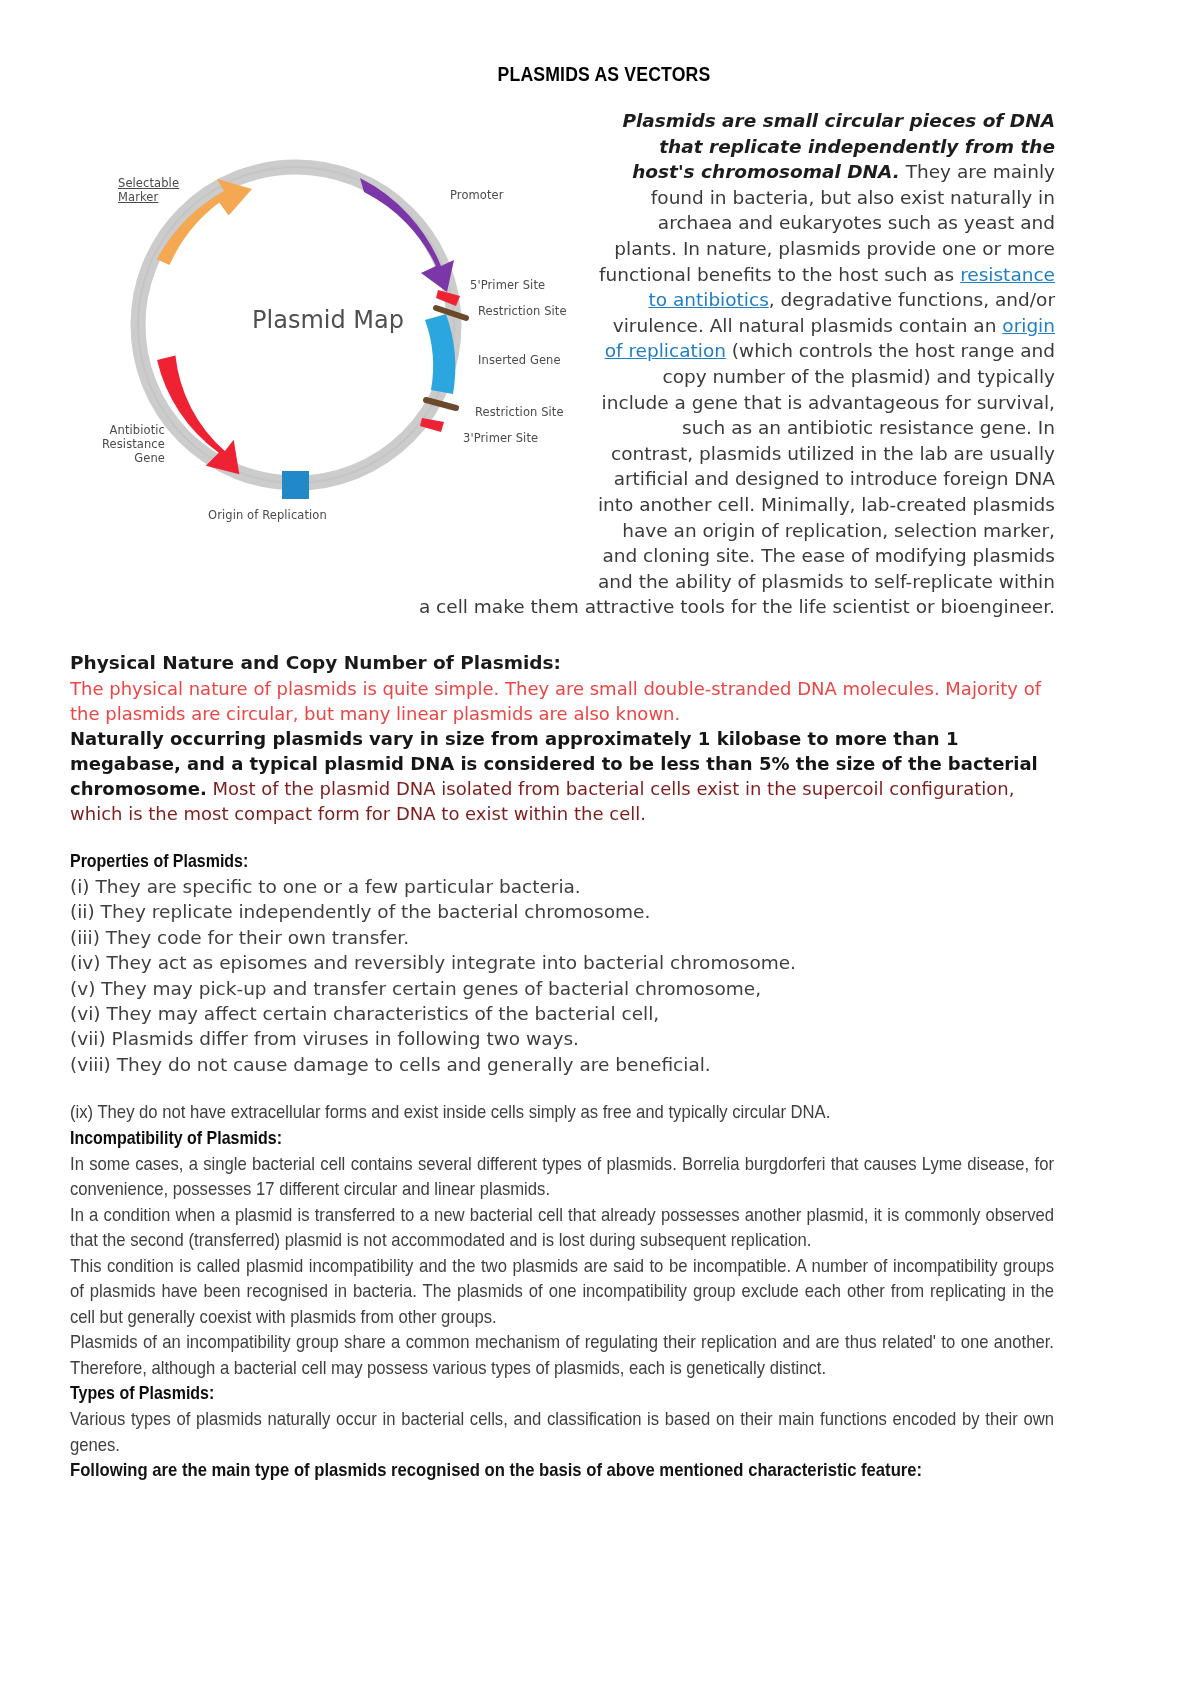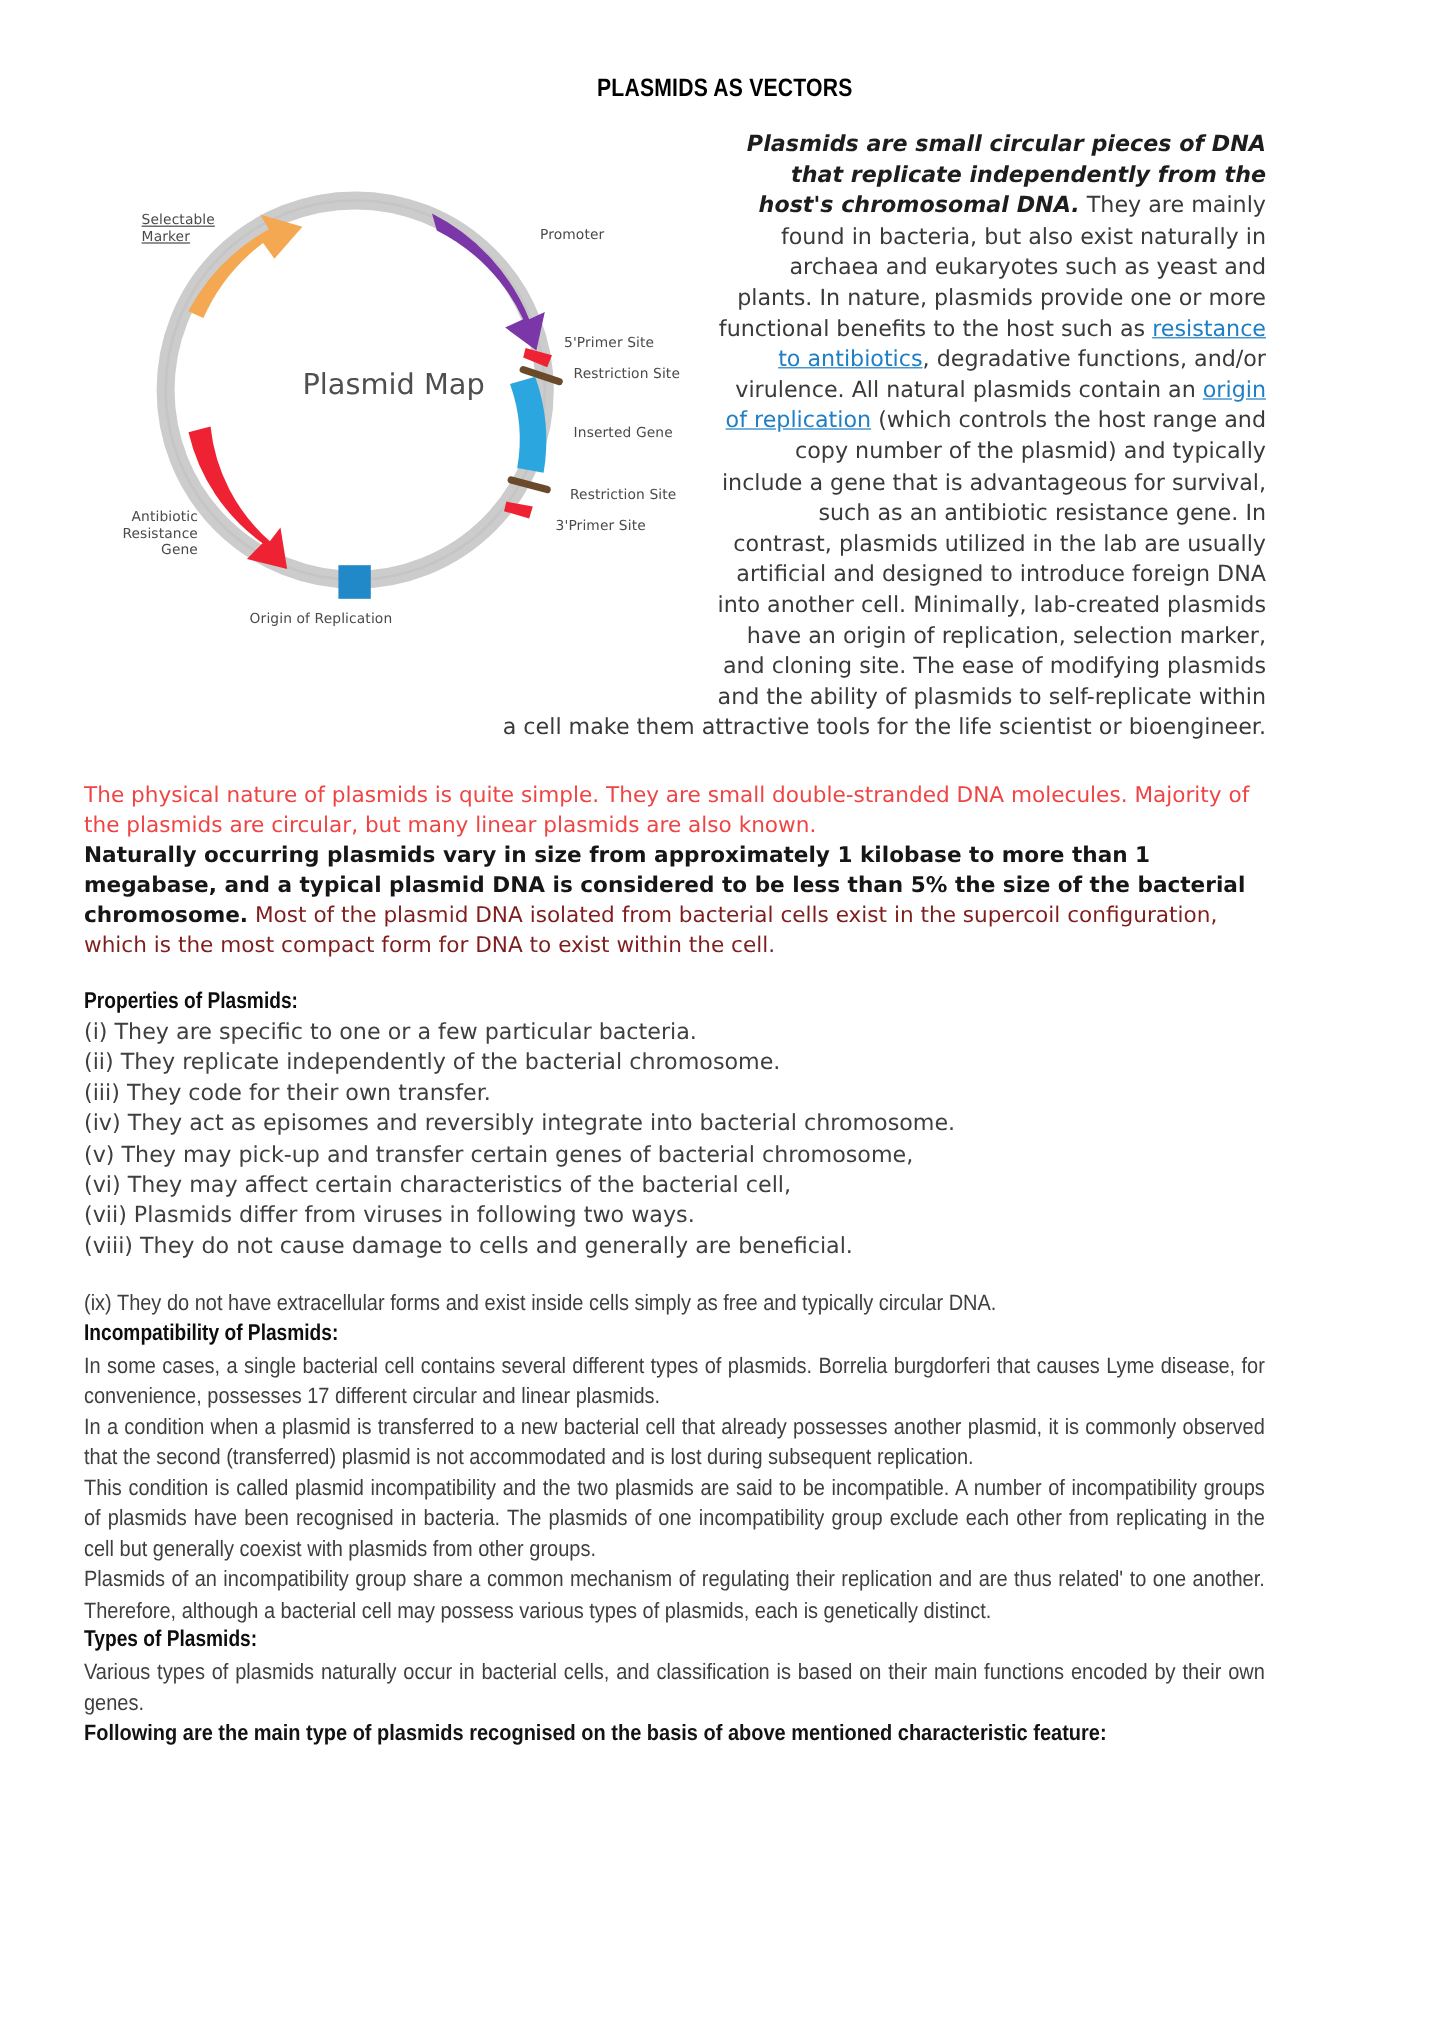--- a/index.html
+++ b/index.html
@@ -127,20 +127,21 @@
       <div class="fig-label" style="left:405px;top:297px;">Restriction Site</div>
       <div class="fig-label" style="left:393px;top:323px;">3'Primer Site</div>
       <div class="fig-label" style="left:32px;top:315px;text-align:right;">Antibiotic<br>Resistance<br>Gene</div>
       <div class="fig-label" style="left:138px;top:400px;">Origin of Replication</div>
     </div>
 
     <p class="lead"><b>Plasmids are small circular pieces of DNA that replicate independently from the host's chromosomal DNA.</b><span> They are mainly found in bacteria, but also exist naturally in archaea and eukaryotes such as yeast and plants. In nature, plasmids provide one or more functional benefits to the host such as </span><a class="link" href="#">resistance to antibiotics</a><span>, degradative functions, and/or virulence. All natural plasmids contain an </span><a class="link" href="#">origin of replication</a><span> (which controls the host range and copy number of the plasmid) and typically include a gene that is advantageous for survival, such as an antibiotic resistance gene. In contrast, plasmids utilized in the lab are usually artificial and designed to introduce foreign DNA into another cell. Minimally, lab-created plasmids have an origin of replication, selection marker, and cloning site. The ease of modifying plasmids and the ability of plasmids to self-replicate within a cell make them attractive tools for the life scientist or bioengineer.</span></p>
 
     <div class="gap-lg"></div>
 
+    <div class="h-plain">Physical Nature and Copy Number of Plasmids:</div>
     <p class="body-reg">The physical nature of plasmids is quite simple. They are small double-stranded DNA molecules. Majority of the plasmids are circular, but many linear plasmids are also known.</p>
     <p class="body-bold"><span>Naturally occurring plasmids vary in size from approximately 1 kilobase to more than 1 megabase, and a typical plasmid DNA is considered to be less than 5% the size of the bacterial chromosome.</span><span class="norm"> Most of the plasmid DNA isolated from bacterial cells exist in the supercoil configuration, which is the most compact form for DNA to exist within the cell.</span></p>
 
     <div class="gap-md"></div>
 
     <div class="h-cond">Properties of Plasmids:</div>
     <div class="list">
       <div>(i) They are specific to one or a few particular bacteria.</div>
       <div>(ii) They replicate independently of the bacterial chromosome.</div>
       <div>(iii) They code for their own transfer.</div>

